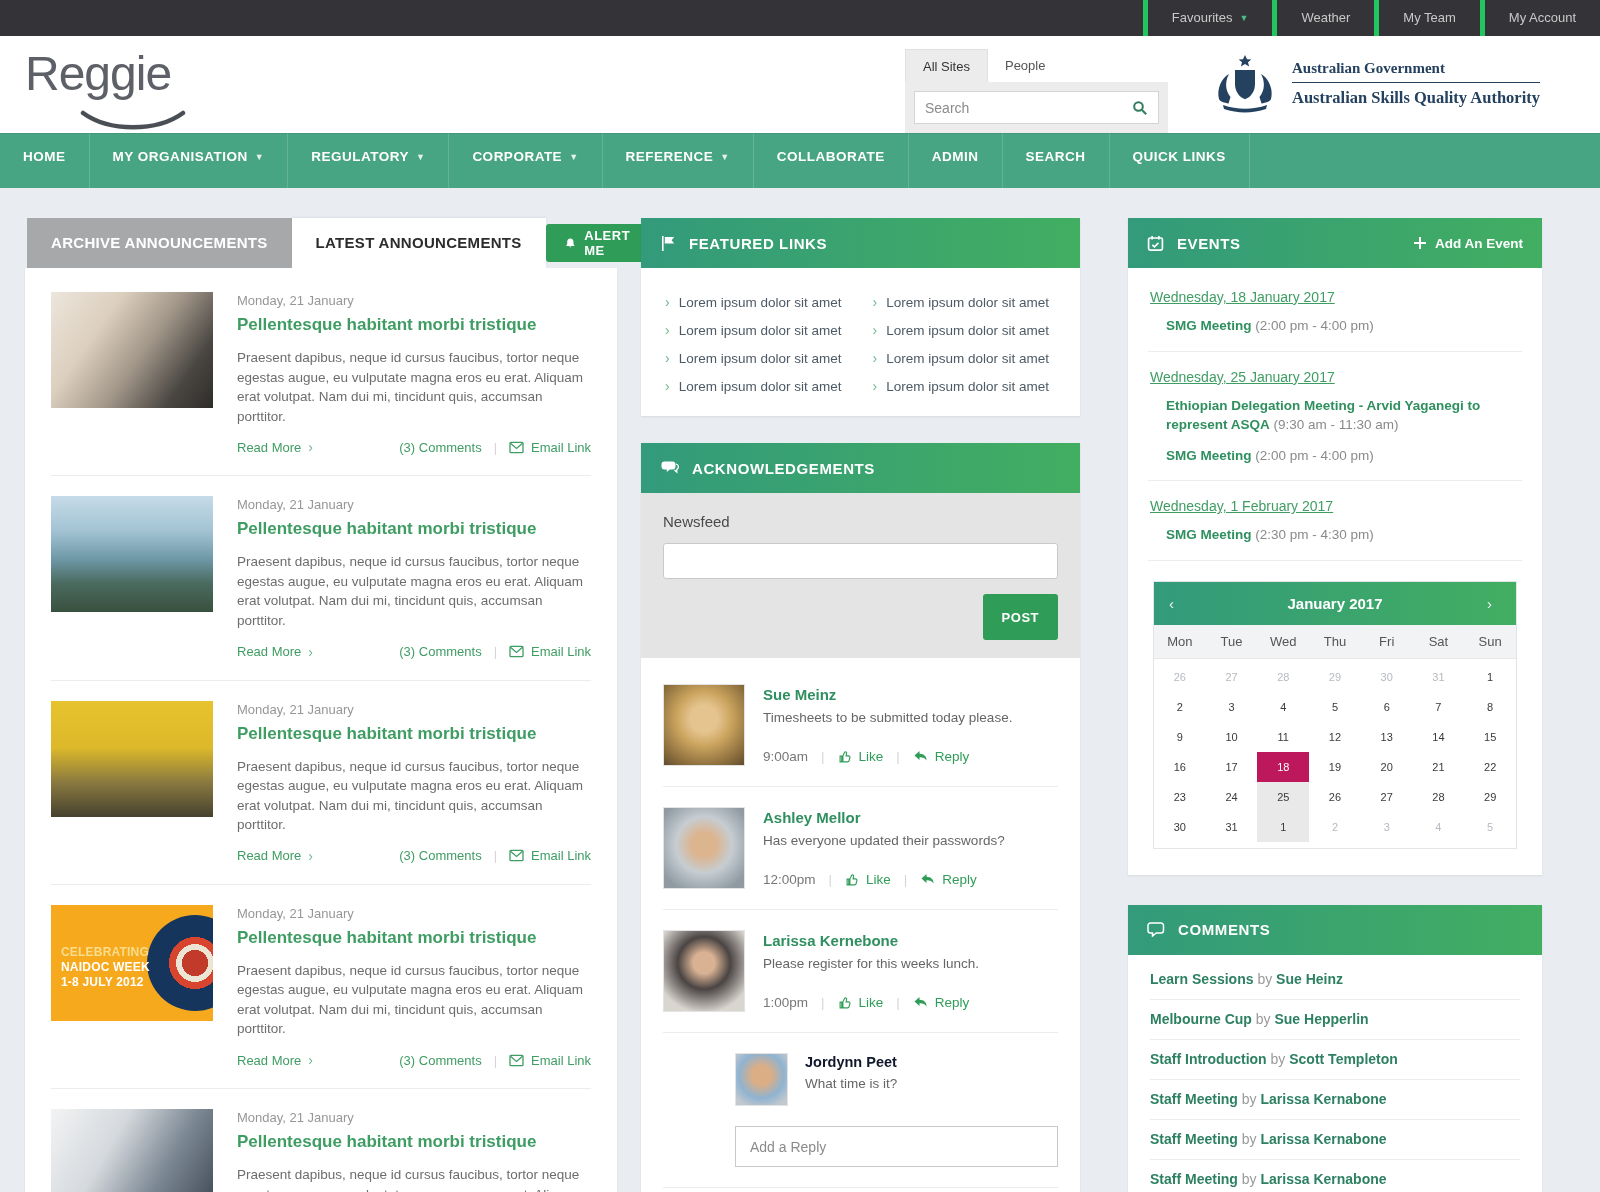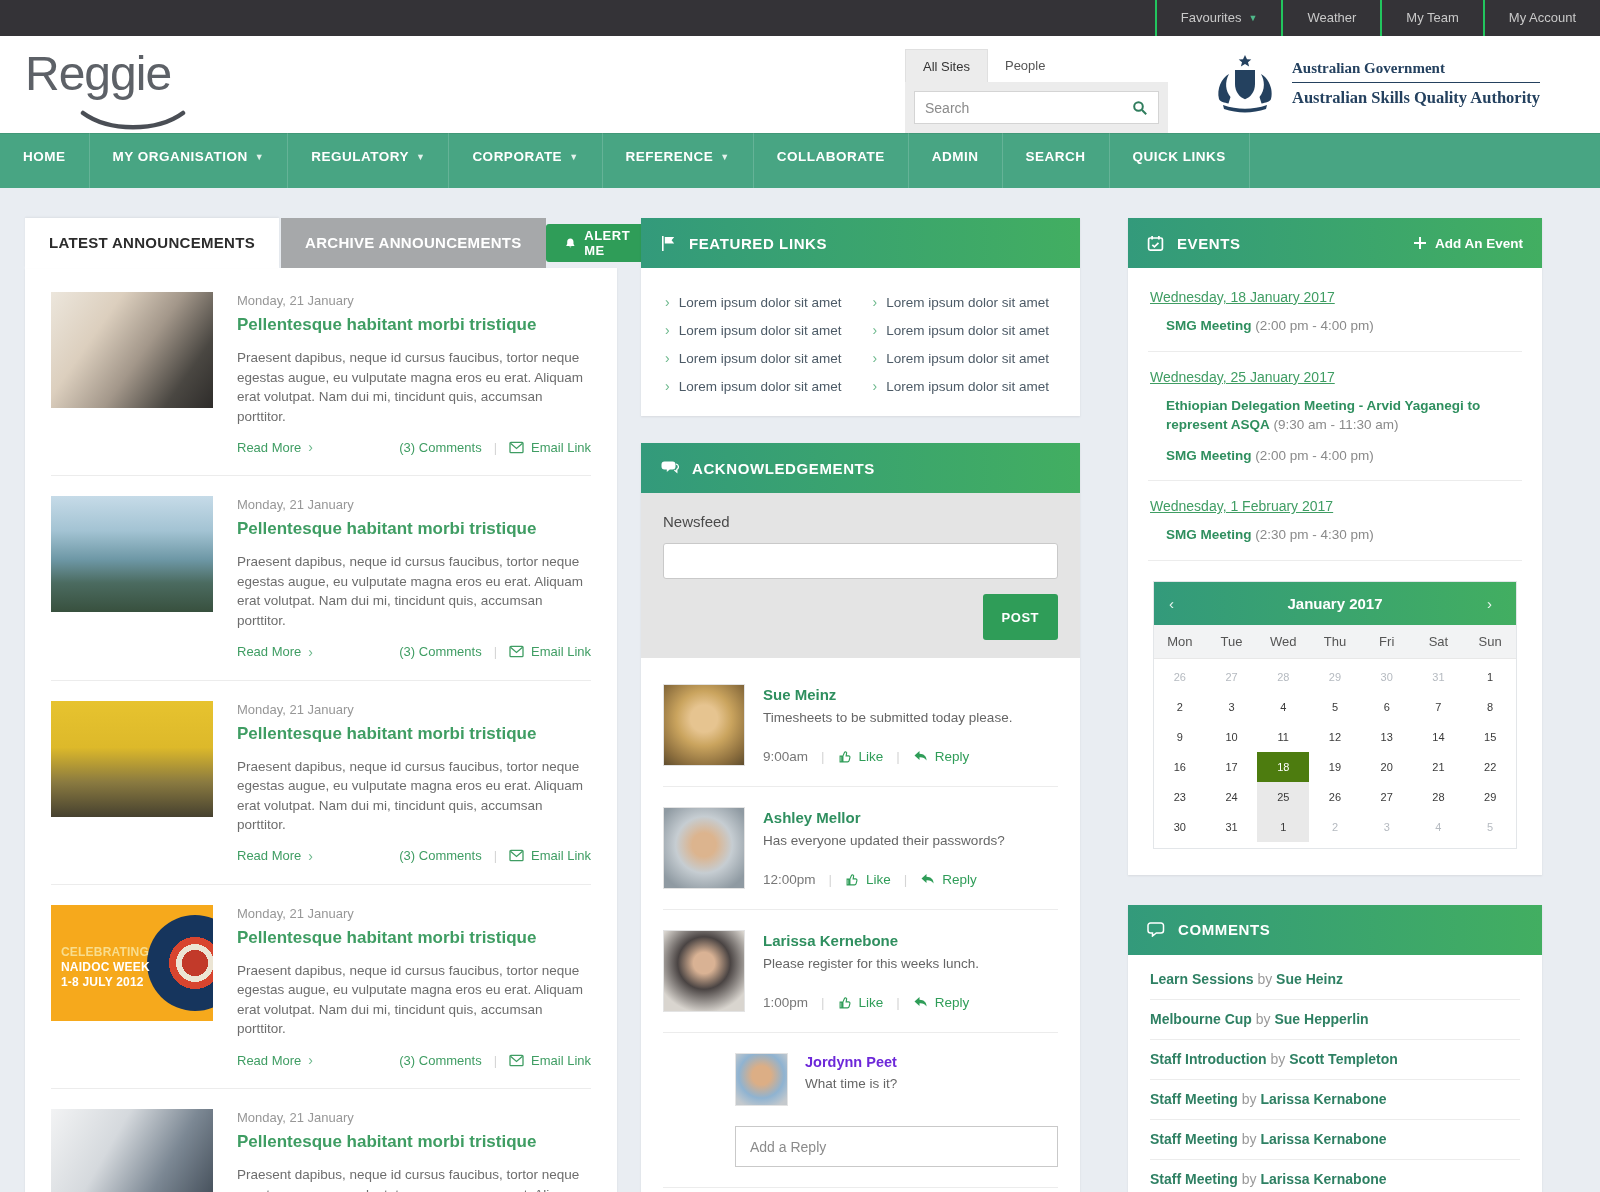--- a/index.html
+++ b/index.html
@@ -4,21 +4,21 @@
 <style>
   * { margin:0; padding:0; box-sizing:border-box; }
   html,body { width:1600px; }
   body {
     height:1192px; background:#e9edf2;
     font-family:"Liberation Sans", sans-serif; color:#444; overflow:hidden;
   }
   
   .topbar { height:36px; background:#343337; display:flex; justify-content:flex-end; }
   .topbar-item { line-height:35px; padding:0 24px; color:#c9c9c9; font-size:13px;
-    border-left:2px solid #22c55e; cursor:pointer; white-space:nowrap; }
+    border-left:5px solid #22c55e; cursor:pointer; white-space:nowrap; }
   .caret { color:#4fb98a; font-size:9px; margin-left:7px; vertical-align:1px; }
   
   .header { height:97px; background:#fff; position:relative; box-shadow:0 1px 0 rgba(0,0,0,.08); }
   .logo { position:absolute; left:25px; top:10px; font-size:48px; font-weight:300;
     color:#5d6167; letter-spacing:-1px; }
   .logo-smile { position:absolute; left:52px; top:64px; }
   .search-block { position:absolute; left:905px; top:13px; width:263px; }
   .search-tabs { display:flex; font-size:13px; }
   .search-tab { padding:9px 17px 8px; color:#555; cursor:pointer; }
   .search-tab.active { background:#ececec; color:#333; border:1px solid #e0e0e0; border-bottom:none; }
@@ -89,21 +89,21 @@
   .post-row { display:flex; justify-content:flex-end; margin-top:15px; }
   .feed { background:#fff; padding:26px 22px 22px; }
   .post { display:flex; gap:18px; }
   .avatar { width:82px; height:82px; flex:none; border:1px solid #e3e3e3; }
   .post-name { color:#2f8f5f; font-weight:bold; font-size:15px; margin:2px 0 7px; cursor:pointer; }
   .post-text { font-size:13.5px; color:#666; }
   .post-meta { display:flex; gap:13px; margin-top:24px; font-size:13.5px; color:#777; align-items:center; }
   .meta-link { color:#2f9d58; display:inline-flex; align-items:center; gap:7px; cursor:pointer; }
   .reply-post { margin-left:72px; display:flex; gap:17px; }
   .reply-avatar { width:53px; height:53px; flex:none; border:1px solid #e3e3e3; }
-  .reply-name { color:#6d28d9; font-weight:bold; font-size:14.5px; margin:1px 0 6px; cursor:pointer; }
+  .reply-name { color:#0f172a; font-weight:bold; font-size:14.5px; margin:1px 0 6px; cursor:pointer; }
   .reply-input { margin-left:72px; margin-top:20px; width:calc(100% - 72px); height:41px;
     border:1px solid #c9c9c9; outline:none; padding:0 14px; font-size:14px; color:#555;
     font-family:"Liberation Sans",sans-serif; }
   .reply-input::placeholder { color:#8b8b8b; }
   
   .events-body { background:#fff; padding:4px 20px 26px; }
   .event-group { padding:17px 2px 15px; border-bottom:1px solid #ececec; }
   .event-group:last-of-type { border-bottom:none; }
   .event-date { color:#3f9d63; text-decoration:underline; font-size:14px; cursor:pointer; }
   .event-item { margin:11px 0 0 16px; font-size:13.5px; line-height:1.45; }
@@ -114,21 +114,21 @@
   .cal-header { height:43px; background:linear-gradient(90deg,#339a7b,#42ae61); display:flex;
     align-items:center; color:#fff; padding:0 15px; }
   .cal-nav { font-size:15px; cursor:pointer; width:14px; opacity:.9; }
   .cal-month { flex:1; text-align:center; font-weight:bold; font-size:15px; }
   .cal-weekdays, .cal-grid { display:grid; grid-template-columns:repeat(7,1fr); }
   .cal-weekdays { background:#f2f3f4; border-bottom:1px solid #e8e8e8; }
   .cal-weekday { text-align:center; font-size:13px; color:#555; padding:9px 0; }
   .cal-grid { background:#fff; padding:3px 0 6px; }
   .cal-cell { text-align:center; font-size:11px; color:#3a3a3a; padding:9px 0; cursor:pointer; }
   .cal-cell.muted { color:#b5bac0; }
-  .cal-cell.selected { background:#4d7c0f; color:#fff; }
+  .cal-cell.selected { background:#be185d; color:#fff; }
   .cal-cell.event { background:#e9e9e9; }
   
   .comments-panel { margin-top:30px; }
   .comments-body { background:#fff; padding:5px 22px 8px; }
   .comment-row { padding:11px 0 12px; border-bottom:1px solid #ececec; font-size:14px; cursor:pointer; }
   .comment-row:last-child { border-bottom:none; }
   .comment-title, .comment-author { color:#2e8063; font-weight:bold; }
   .comment-by { color:#9a9a9a; }
   
   .tablet-and-coffee { background:linear-gradient(125deg,#ece6dc 0%,#dccfbe 30%,#a3978a 55%,#4a4742 80%,#2e2c2a 100%); }
@@ -205,22 +205,22 @@
   <div class="nav-item">COLLABORATE</div>
   <div class="nav-item">ADMIN</div>
   <div class="nav-item">SEARCH</div>
   <div class="nav-item">QUICK LINKS</div>
 </div>
 
 <div class="main">
 
   <div class="col-left">
     <div class="ann-tabs">
+      <div class="ann-tab archive">ARCHIVE ANNOUNCEMENTS</div>
       <div class="ann-tab latest">LATEST ANNOUNCEMENTS</div>
-      <div class="ann-tab archive">ARCHIVE ANNOUNCEMENTS</div>
       <div class="alert-btn">
         <svg width="15" height="16" viewBox="0 0 16 16" fill="#fff">
           <path d="M8 1.2c-3 0-4.7 2.3-4.7 5.1v3.2L2 11.6v1h12v-1l-1.3-2.1V6.3c0-2.8-1.7-5.1-4.7-5.1z"></path>
           <path d="M6.3 13.4a1.8 1.8 0 003.4 0z"></path>
         </svg>
         <span>ALERT ME</span>
       </div>
     </div>
     <div class="card ann-card">
 

